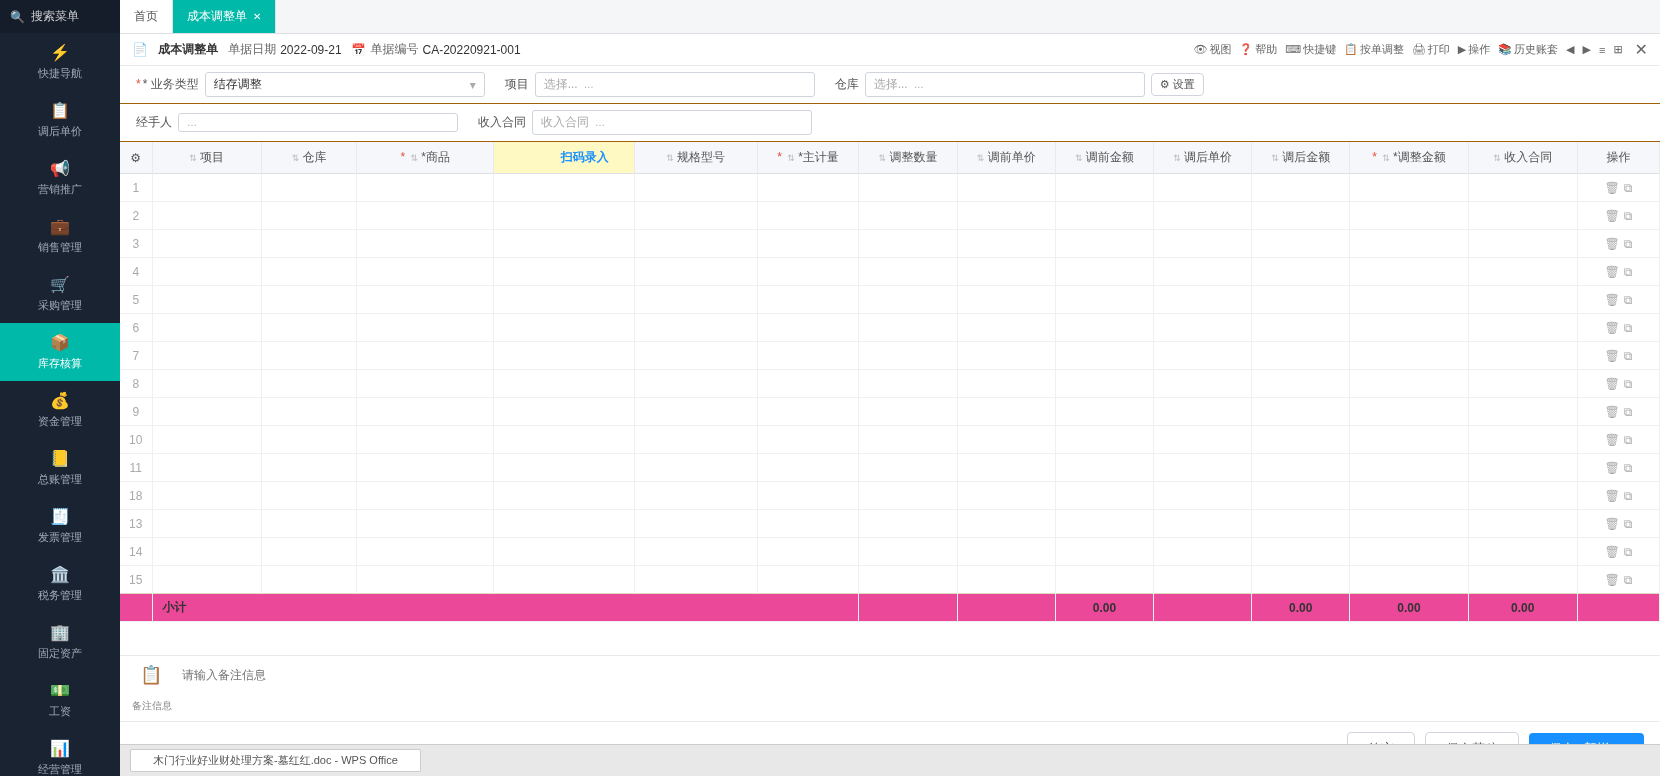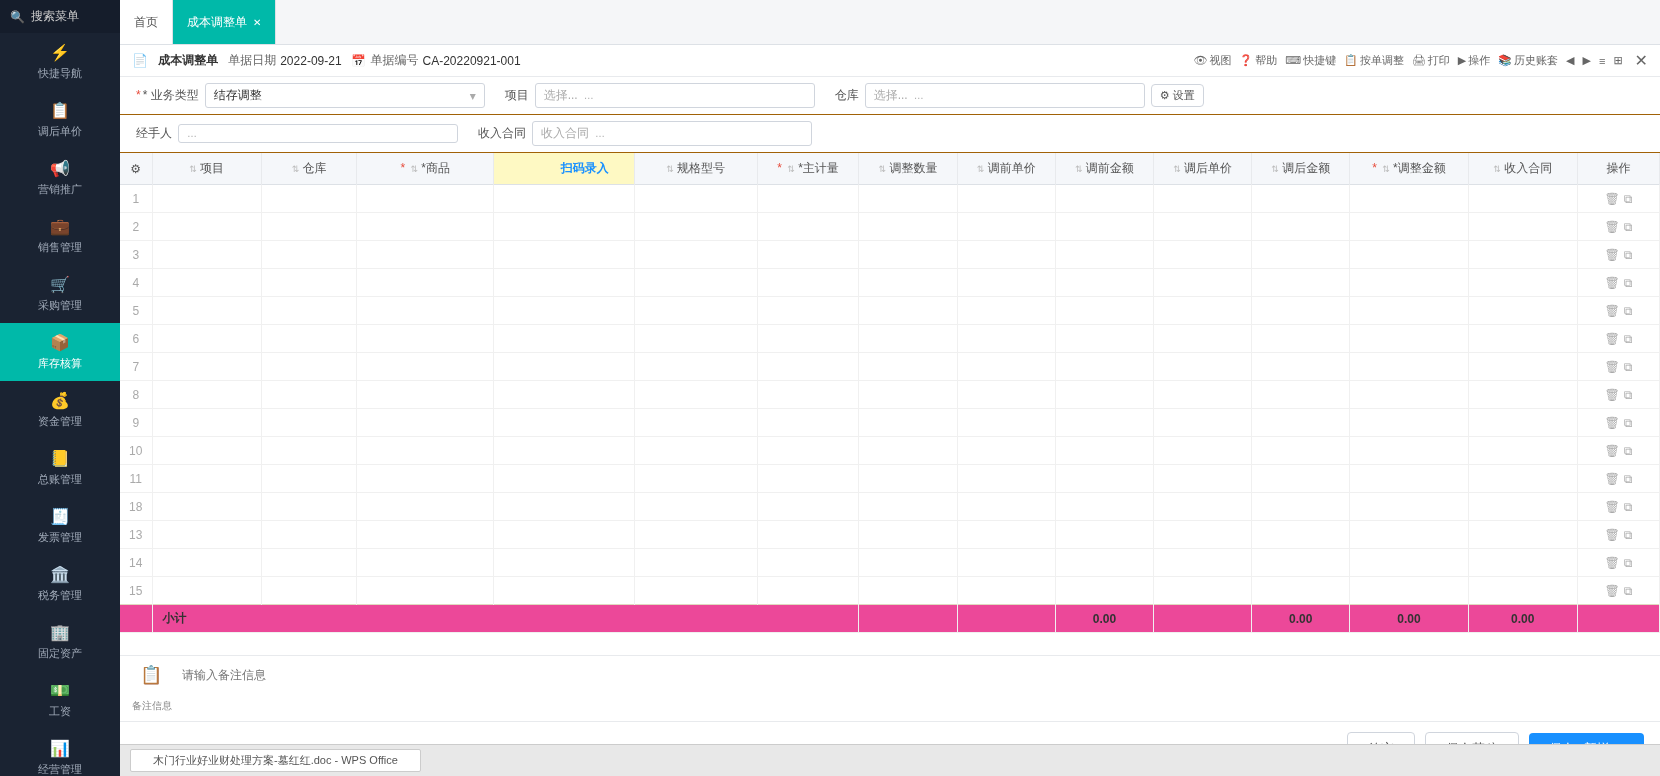--- a/index.html
+++ b/index.html
@@ -45,21 +45,21 @@
       overflow: hidden;
     }
 
     
     .tab-bar {
       display: flex;
       align-items: flex-start;
       background: #f5f6f8;
       border-bottom: 1px solid #dde1e6;
       padding: 0 0 0 0;
-      height: 45px;
+      height: 34px;
       flex-shrink: 0;
     }
     .tab-item {
       display: flex;
       align-items: center;
       padding: 0 14px;
       height: 100%;
       font-size: 12px;
       cursor: pointer;
       color: #555;

